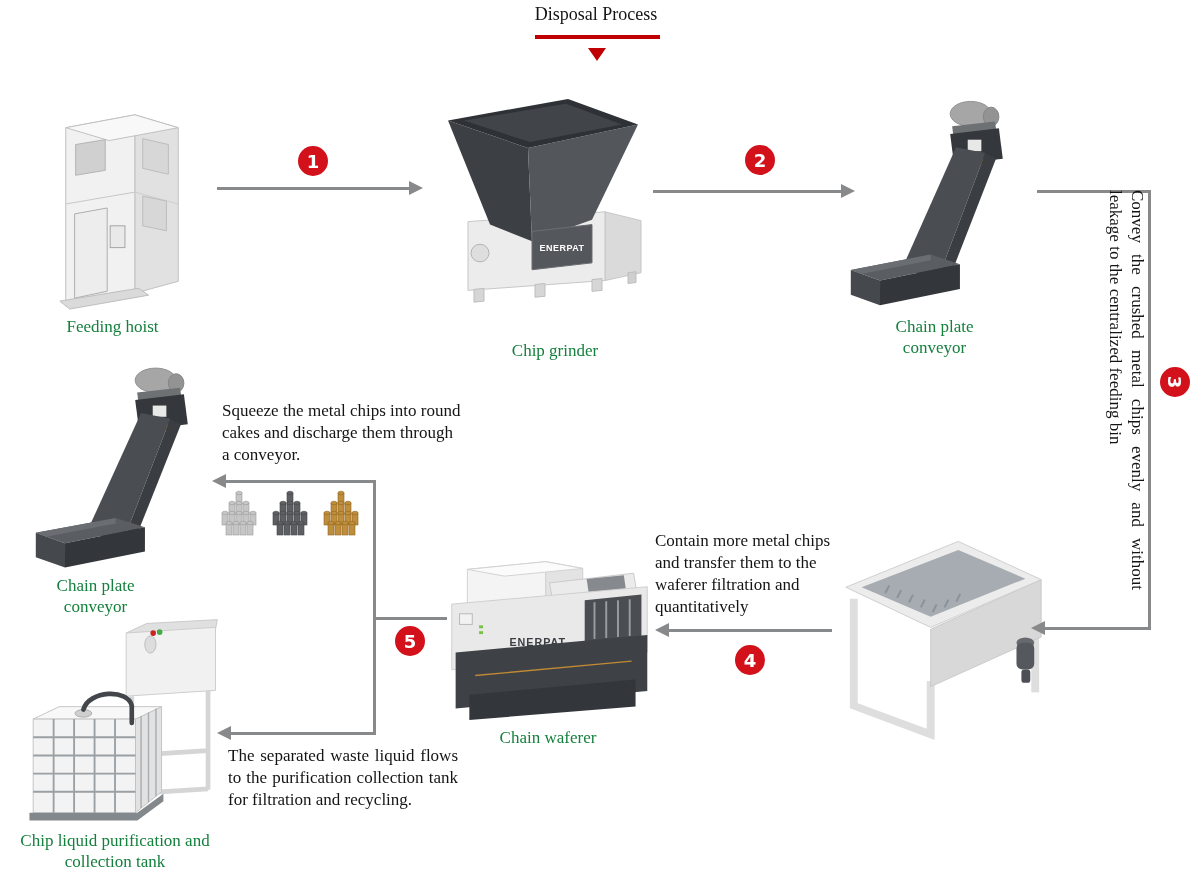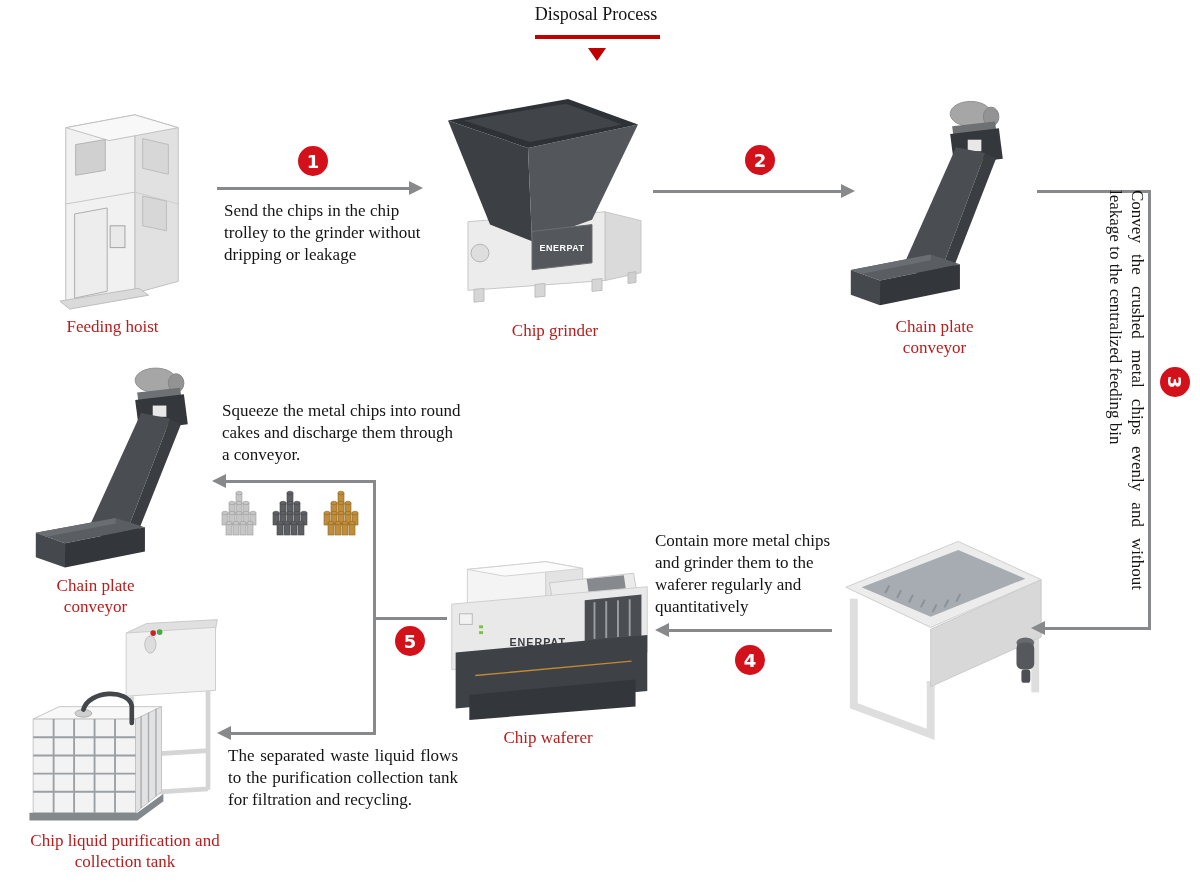--- a/index.html
+++ b/index.html
@@ -1,21 +1,21 @@
 <!DOCTYPE html>
 <html><head>
 <meta charset="utf-8">
 <style>
   html,body{margin:0;padding:0;background:#ffffff;}
   #canvas{position:relative;width:1200px;height:886px;background:#ffffff;overflow:hidden;
           font-family:"Liberation Serif",serif;}
   .abs{position:absolute;}
   .txt{position:absolute;font:17px/1.3 "Liberation Serif",serif;color:#141414;}
   .just{text-align:justify;}
-  .mlabel{position:absolute;font:17px/1.25 "Liberation Serif",serif;color:#b91c1c;text-align:center;}
+  .mlabel{position:absolute;font:17px/1.25 "Liberation Serif",serif;color:#15803d;text-align:center;}
   .lineH{position:absolute;height:3px;background:#87898b;}
   .lineV{position:absolute;width:3px;background:#87898b;}
   .arrL{position:absolute;width:0;height:0;border-top:7px solid transparent;
         border-bottom:7px solid transparent;border-right:14px solid #87898b;}
   .arrR{position:absolute;width:0;height:0;border-top:7px solid transparent;
         border-bottom:7px solid transparent;border-left:14px solid #87898b;}
   .badge{position:absolute;width:30px;height:30px;border-radius:50%;background:#d2111b;
          color:#ffffff;display:flex;align-items:center;justify-content:center;
          font:bold 18px "DejaVu Sans",sans-serif;}
   .title{position:absolute;font:18px "Liberation Serif",serif;color:#141414;text-align:center;}
@@ -199,21 +199,20 @@
         <use href="#cyl" x="4" y="46"></use>
         <use href="#cyl" x="11" y="46"></use>
     </g>
   </svg>
 
   <div class="lineH" style="left:217px;top:187px;width:192px;"></div>
   <div class="arrR" style="left:409px;top:181px;"></div>
   <div class="badge" style="left:298px;top:146px;">
     <span>1</span>
   </div>
-  <div class="txt" style="left:224px;top:200px;width:212px;">Send the chips in the chip trolley to the grinder without dripping or leakage</div>
 
   <div class="lineH" style="left:653px;top:190px;width:188px;"></div>
   <div class="arrR" style="left:841px;top:184px;"></div>
   <div class="badge" style="left:745px;top:145px;">
     <span>2</span>
   </div>
 
   <div class="lineH" style="left:1037px;top:190px;width:114px;"></div>
   <div class="lineV" style="left:1148px;top:190px;height:440px;"></div>
   <div class="lineH" style="left:1044px;top:627px;width:107px;"></div>
@@ -221,34 +220,34 @@
   <div class="badge" style="left:1160px;top:367px;transform:rotate(90deg);">
     <span>3</span>
   </div>
   <div class="txt just" style="left:926px;top:368px;width:400px;height:44px;transform:rotate(90deg);">Convey the crushed metal chips evenly and without leakage to the centralized feeding bin</div>
 
   <div class="lineH" style="left:668px;top:629px;width:164px;"></div>
   <div class="arrL" style="left:655px;top:623px;"></div>
   <div class="badge" style="left:735px;top:645px;">
     <span>4</span>
   </div>
-  <div class="txt" style="left:655px;top:530px;width:192px;">Contain more metal chips and grinder them to the waferer regularly and quantitatively</div>
+  <div class="txt" style="left:655px;top:530px;width:192px;">Contain more metal chips and transfer them to the waferer filtration and quantitatively</div>
 
   <div class="lineH" style="left:375px;top:617px;width:72px;"></div>
   <div class="lineV" style="left:373px;top:480px;height:255px;"></div>
   <div class="lineH" style="left:225px;top:480px;width:150px;"></div>
   <div class="arrL" style="left:212px;top:474px;"></div>
   <div class="lineH" style="left:230px;top:732px;width:145px;"></div>
   <div class="arrL" style="left:217px;top:726px;"></div>
   <div class="badge" style="left:395px;top:626px;">
     <span>5</span>
   </div>
   <div class="txt just" style="left:228px;top:745px;width:230px;">The separated waste liquid flows to the purification collection tank for filtration and recycling.</div>
   <div class="txt" style="left:222px;top:400px;width:240px;">Squeeze the metal chips into round cakes and discharge them through a conveyor.</div>
 
   <div class="mlabel" style="left:30px;top:316px;width:165px;">Feeding hoist</div>
-  <div class="mlabel" style="left:475px;top:320px;width:160px;">Chip grinder</div>
+  <div class="mlabel" style="left:475px;top:340px;width:160px;">Chip grinder</div>
   <div class="mlabel" style="left:872px;top:316px;width:125px;">Chain plate conveyor</div>
-  <div class="mlabel" style="left:468px;top:727px;width:160px;">Chip waferer</div>
+  <div class="mlabel" style="left:468px;top:727px;width:160px;">Chain waferer</div>
   <div class="mlabel" style="left:33px;top:575px;width:125px;">Chain plate conveyor</div>
-  <div class="mlabel" style="left:20px;top:830px;width:210px;">Chip liquid purification and collection tank</div>
+  <div class="mlabel" style="left:10px;top:830px;width:210px;">Chip liquid purification and collection tank</div>
 
 </div>
 
 </body></html>

